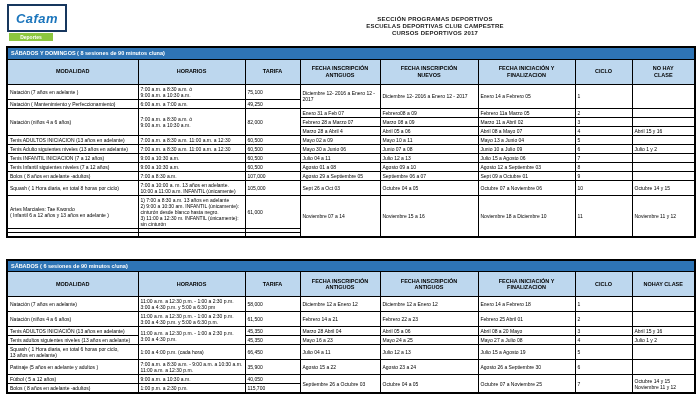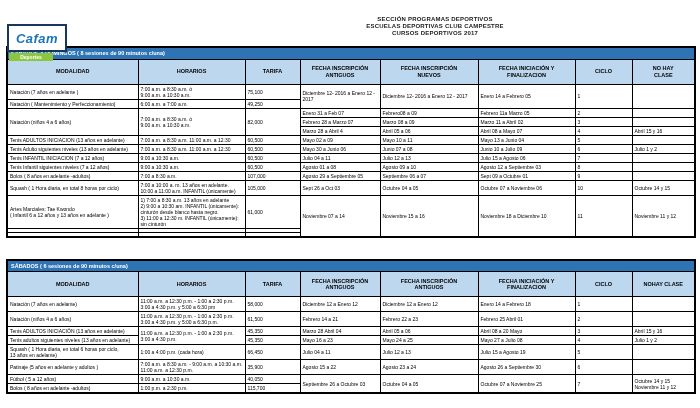--- a/index.html
+++ b/index.html
@@ -1,21 +1,21 @@
 <!DOCTYPE html>
 <html><head>
 <meta charset="utf-8">
 <style>
   html, body { margin:0; padding:0; }
   body {
     width:700px; height:408px; background:#ffffff; overflow:hidden; position:relative;
     font-family:"Liberation Sans", sans-serif; color:#000;
   }
   
-  .logo { position:absolute; top:4px; left:7px;margin-top:20px; }
+  .logo { position:absolute; top:4px; left:7px; }
   .logo-box { width:56px; height:24px; border:2px solid #17375E; background:#fff;
               display:flex; align-items:center; justify-content:center; }
   .logo-text { font-style:italic; font-weight:bold; font-size:13px; color:#1B75BC; letter-spacing:.5px; }
   .logo-green { width:44px; height:8px; margin-top:1px; margin-left:2px; background:#8CC63F;
                 color:#fff; font-size:5px; font-weight:bold;
                 display:flex; align-items:center; justify-content:center; }
   
   .titleblock { position:absolute; top:15px; left:175px; width:520px; text-align:center;
                 font-weight:bold; font-size:6px; color:#1a1a1a; }
   .titleblock div { margin:1px 0; letter-spacing:.2px; }

